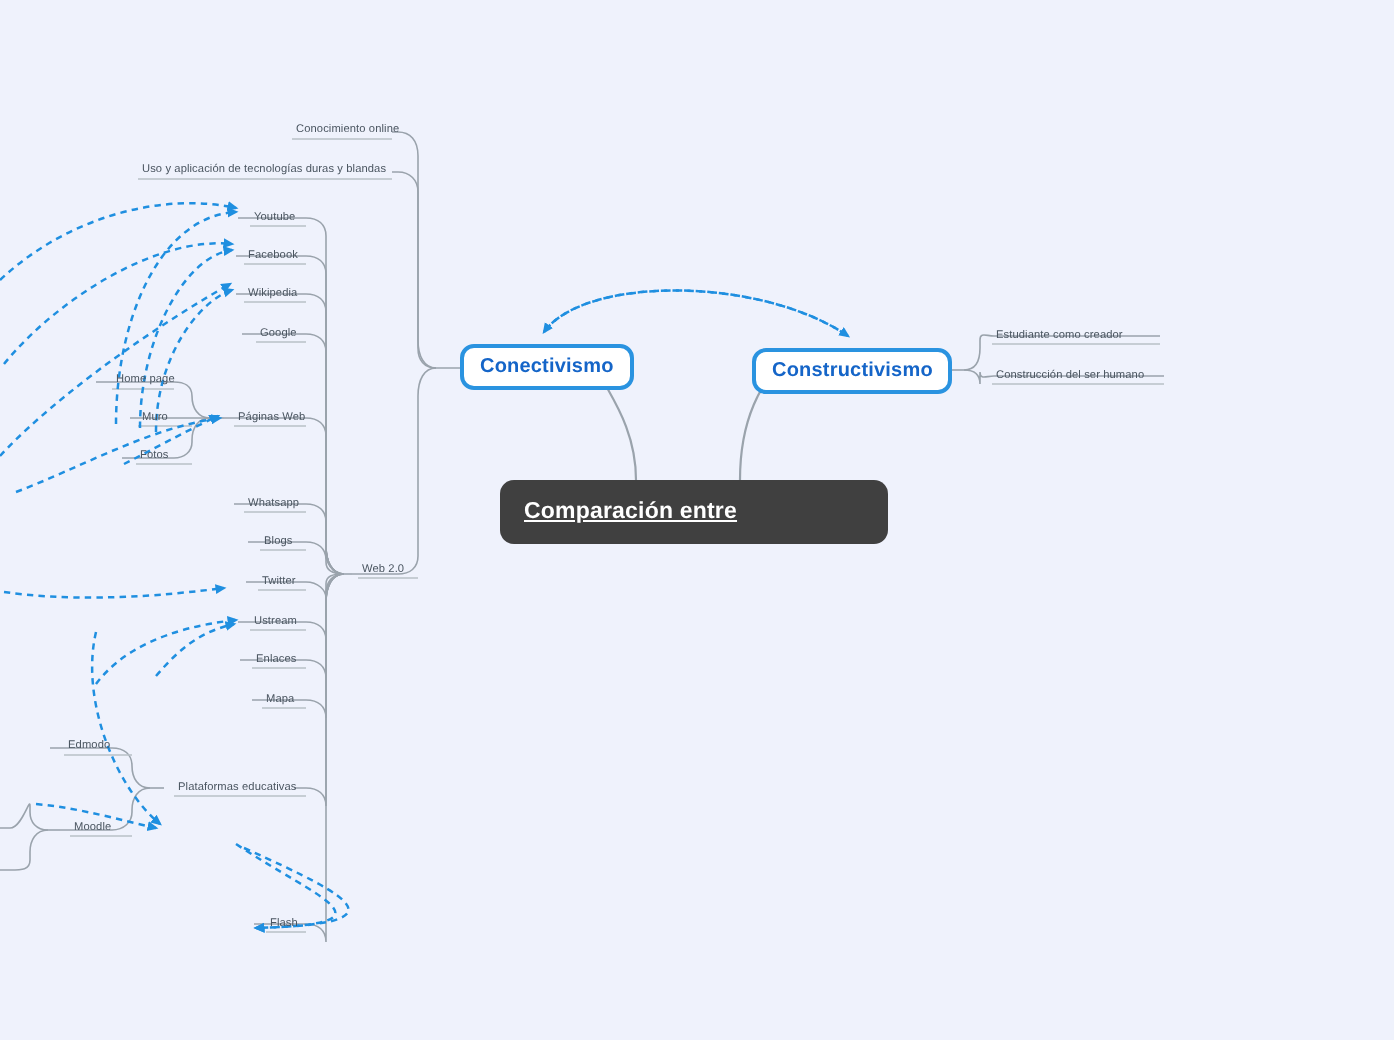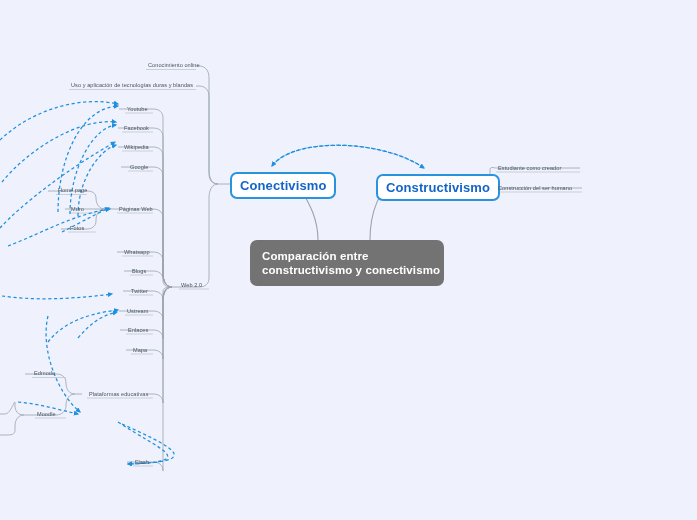--- a/index.html
+++ b/index.html
@@ -10,37 +10,38 @@
     overflow:hidden;
     position:relative;
   }
   #canvas{position:absolute;left:0;top:0;width:697px;height:520px;}
   svg.layer{position:absolute;left:0;top:0;width:697px;height:520px;pointer-events:none;}
 
   
   .node{position:absolute;white-space:nowrap;}
 
   .root{
-    background:#737373;
+    background:#404040;
     color:#ffffff;
     font-weight:bold;
     font-size:11.5px;
     line-height:14px;
     border-radius:7px;
     padding:9px 12px;
     letter-spacing:.1px;
+    text-decoration:underline;
   }
 
   .topic{
     background:#ffffff;
     border:2px solid #2a93e0;
     border-radius:7px;
     color:#1565c8;
     font-weight:bold;
-    font-size:13px;
+    font-size:10px;
     padding:4px 8px;
     letter-spacing:.1px;
   }
 
   .leaf{
     color:#4a5560;
     font-size:5.6px;
     letter-spacing:.05px;
     transform:translateY(-50%);
     padding:0 2px;
@@ -153,21 +154,20 @@
       <path d="M18,402 C40,404 60,410 78,414"></path>
 
       <path d="M122,424 C180,450 200,462 128,464"></path>
       <path d="M118,422 C160,450 200,462 128,464"></path>
     </g>
   </svg>
 
   <div id="nodes">
       <div class="node root" style="left: 250px; top: 240px; width: 170px;">
         <div>Comparación entre</div>
-        <div>constructivismo y conectivismo</div>
       </div>
       <div class="node topic" style="left: 230px; top: 172px;"><span>Conectivismo</span></div>
       <div class="node topic" style="left: 376px; top: 174px;"><span>Constructivismo</span></div>
       <div class="node leaf r" style="left: 146px; top: 65px;"><span>Conocimiento online</span></div>
       <div class="node leaf r" style="left: 69px; top: 85px;"><span>Uso y aplicación de tecnologías duras y blandas</span></div>
       <div class="node leaf r" style="left: 125px; top: 109px;"><span>Youtube</span></div>
       <div class="node leaf r" style="left: 122px; top: 128px;"><span>Facebook</span></div>
       <div class="node leaf r" style="left: 122px; top: 147px;"><span>Wikipedia</span></div>
       <div class="node leaf r" style="left: 128px; top: 167px;"><span>Google</span></div>
       <div class="node leaf r" style="left: 56px; top: 190px;"><span>Home page</span></div>

